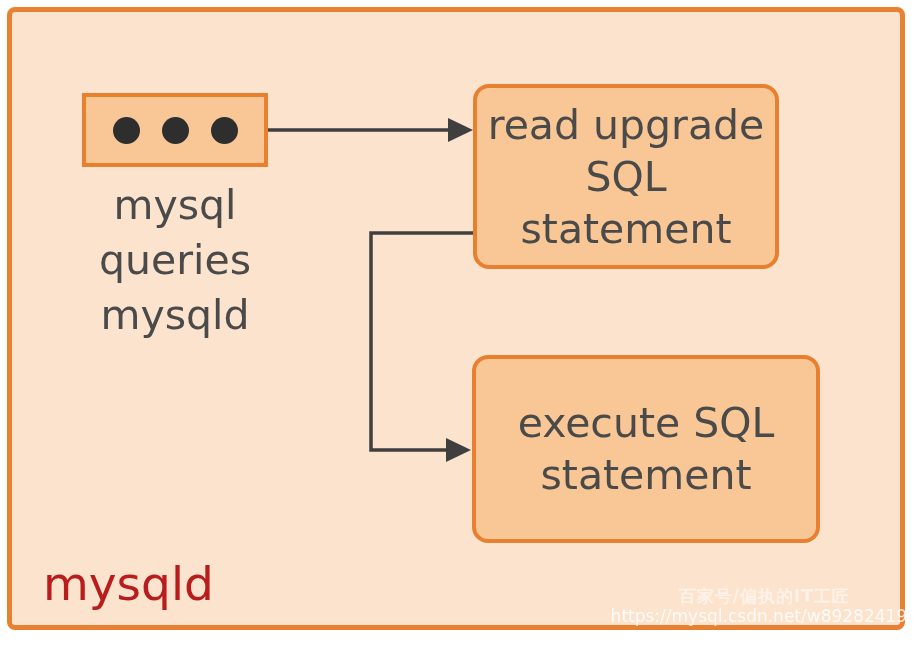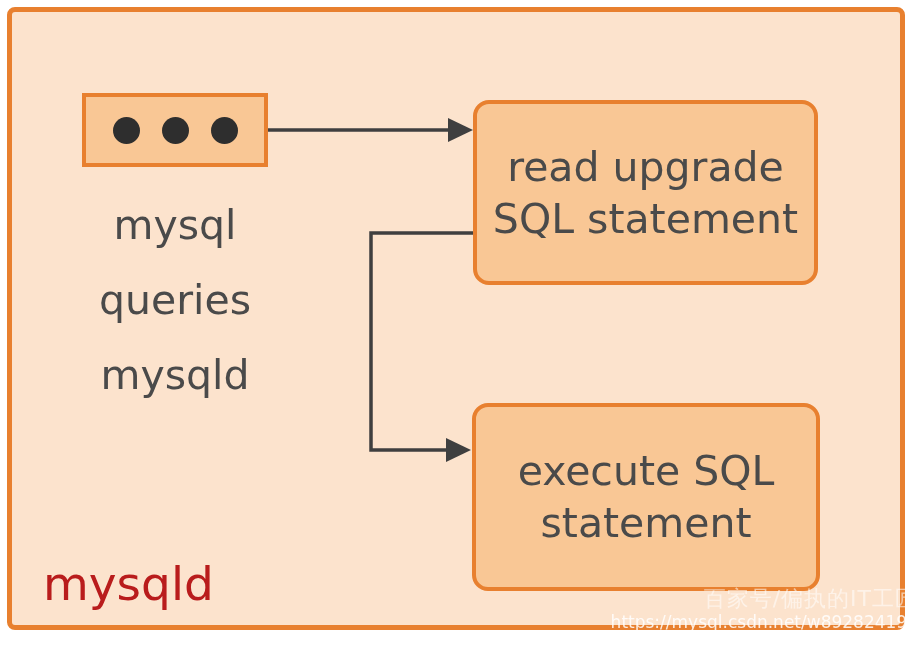--- a/index.html
+++ b/index.html
@@ -49,48 +49,47 @@
   .queries-label {
     position: absolute;
     left: 47px;
     top: 178px;
     width: 256px;
     text-align: center;
     font-size: 41px;
     line-height: 55px;
     color: #4a4a4a;
   }
-  .queries-label span { display: block; margin-top: 20px; }
+  .queries-label span { display: block; }
   .node {
     position: absolute;
     box-sizing: border-box;
     background: #f9c795;
     border: 4px solid #e8802f;
     border-radius: 16px;
     display: flex;
     flex-direction: column;
     align-items: center;
     justify-content: center;
     text-align: center;
     font-size: 41px;
     line-height: 52px;
     color: #4a4a4a;
   }
   .node-read {
     left: 473px;
-    top: 100px;
-    width: 345px;
+    top: 84px;
+    width: 306px;
     height: 185px;
   }
   .node-execute {
     left: 472px;
     top: 355px;
     width: 348px;
     height: 188px;
-    margin-top: 48px;
   }
   .node span { display: block; }
   .mysqld-label {
     position: absolute;
     left: 43px;
     top: 556px;
     font-size: 47px;
     color: #b91c1c;
   }
   .connectors {
@@ -103,24 +102,25 @@
   }
   .watermark {
     position: absolute;
     right: 1px;
     top: 586px;
     text-align: right;
     line-height: 1.18;
     pointer-events: none;
   }
   .wm-line1 {
-    font-size: 22px;
-    font-weight: normal;
+    font-size: 17px;
+    font-weight: bold;
     letter-spacing: 1px;
     color: rgba(255, 255, 255, 0.55);
+    text-align: center;
   }
   .wm-line2 {
     font-size: 17px;
     color: rgba(255, 255, 255, 0.85);
   }
 </style>
 </head>
 <body>
 
 <div class="stage">

